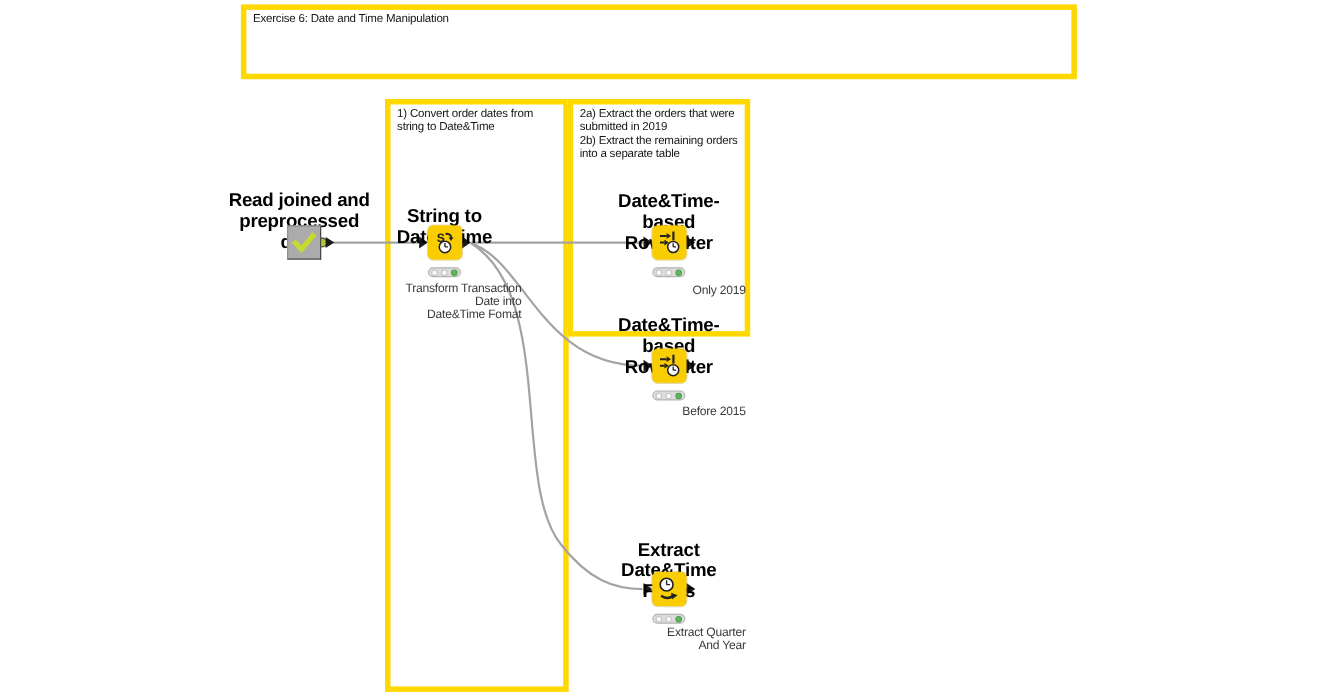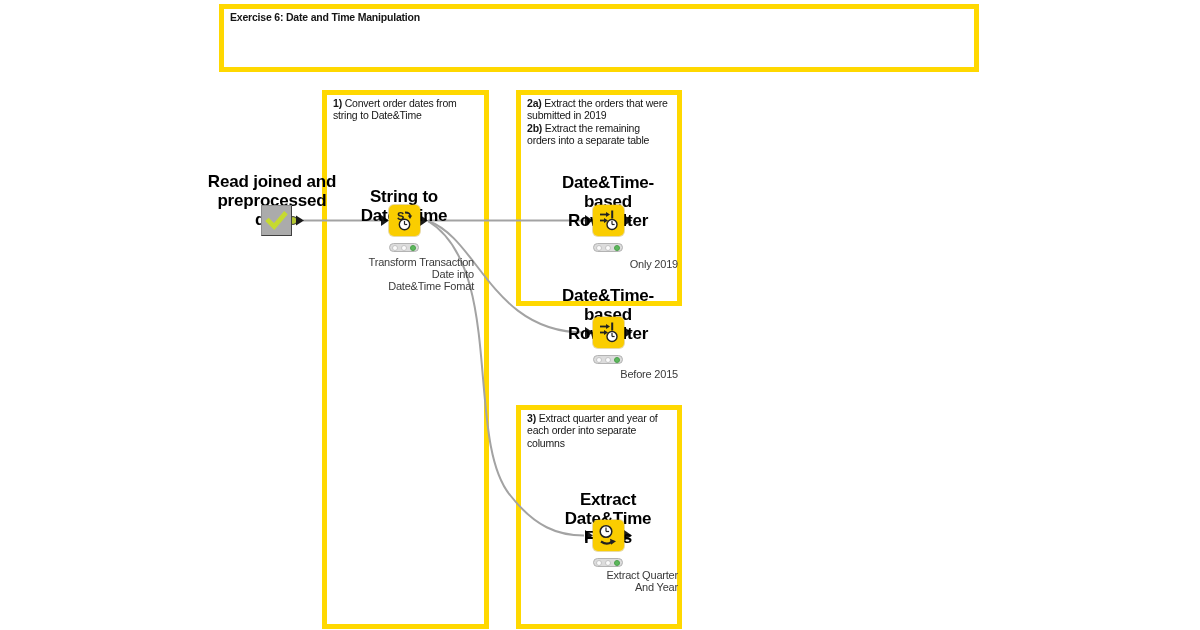--- a/index.html
+++ b/index.html
@@ -7,21 +7,21 @@
     position:relative; width:1200px; height:630px; background:#ffffff;
     font-family:"Liberation Sans", sans-serif; overflow:hidden;
   }
   
   .ann {
     position:absolute; background:#fff; border:5px solid #FFD800;
     box-sizing:border-box; z-index:1; padding:2px 6px;
     font-size:10.5px; letter-spacing:-0.2px; line-height:1.18; color:#151515;
   }
   .ann p { margin:0; }
-  .ann .bold { font-weight:bold; }
+  .ann .bold { font-weight:normal; }
   .ann-body { margin-top:8px !important; white-space:nowrap; }
   
   #wires { position:absolute; left:0; top:0; z-index:2; pointer-events:none; }
   #wires * { pointer-events:auto; }
   
   .node {
     position:absolute; width:31px; height:31px; background:#FACD00;
     border-radius:5px; z-index:3; box-shadow:0 0 0 1px rgba(190,150,0,0.35);
   }
   .node svg { display:block; }
@@ -53,32 +53,29 @@
 </style>
 </head>
 <body>
 
 <div class="stage">
 
   <div class="ann" style="left:219px; top:4px; width:760px; height:68px;">
     <p class="bold">Exercise 6: Date and Time Manipulation</p>
   </div>
 
-  <div class="ann" style="left:322px; top:90px; width:167px; height:539px;">
+  <div class="ann" style="left:350px; top:90px; width:167px; height:539px;">
     <p><span class="bold">1)</span><span> Convert order dates from string to Date&amp;Time</span></p>
   </div>
 
   <div class="ann" style="left:516px; top:90px; width:166px; height:216px;">
     <p><span class="bold">2a)</span><span> Extract the orders that were submitted in 2019</span></p>
     <p><span class="bold">2b)</span><span> Extract the remaining orders into a separate table</span></p>
   </div>
 
-  <div class="ann" style="left:516px; top:405px; width:166px; height:224px;">
-    <p><span class="bold">3)</span><span> Extract quarter and year of each order into separate columns</span></p>
-  </div>
 
   <svg id="wires" width="1200" height="630">
 
     <path d="M303,220.5 L381,220.5" fill="none" stroke="#A3A3A3" stroke-width="2"></path>
     <path d="M428,220.5 L585,220.5" fill="none" stroke="#A3A3A3" stroke-width="2"></path>
     <path d="M428,221 C478,238 492,332.5 584,332.5" fill="none" stroke="#A3A3A3" stroke-width="2"></path>
     <path d="M428,221 C505,268 465,440 510,495 C535,527 558,535.5 584,535.5" fill="none" stroke="#A3A3A3" stroke-width="2"></path>
 
     <circle cx="293" cy="220.5" r="4" fill="#B5C832" stroke="#3F3F3F" stroke-width="1"></circle>
     <polygon points="296,215.5 304,220.5 296,225.5" fill="#1A1A1A"></polygon>

